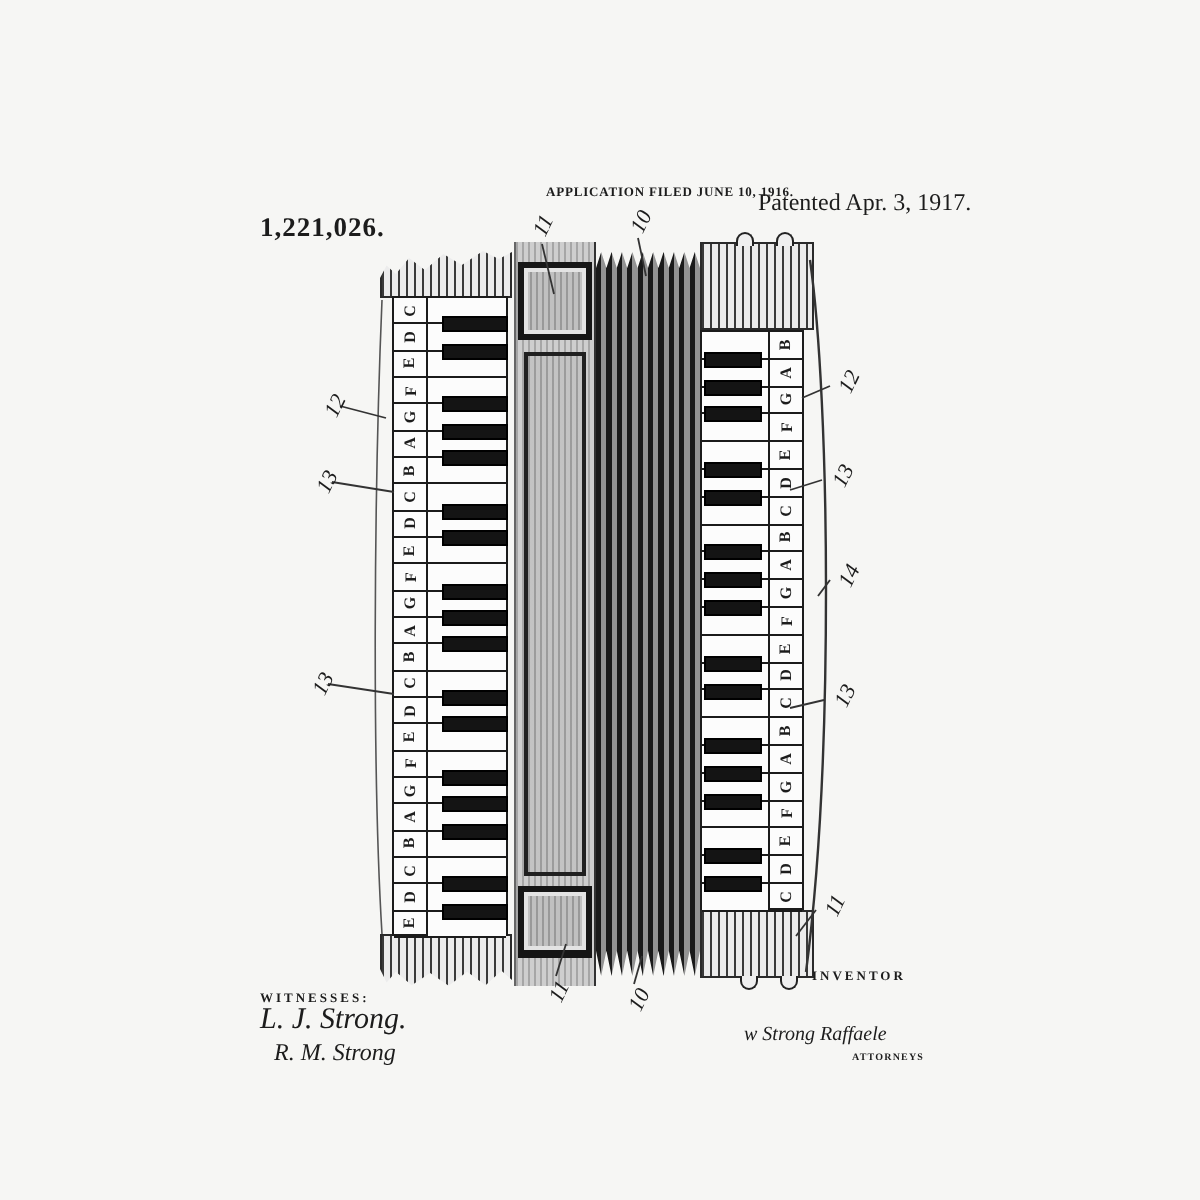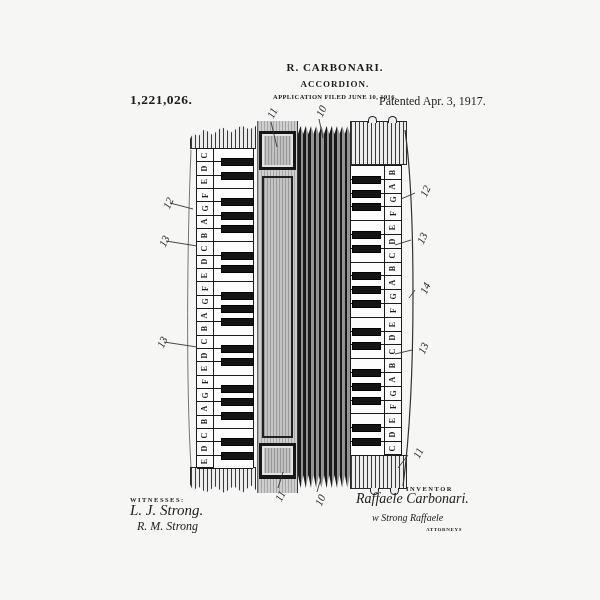--- a/index.html
+++ b/index.html
@@ -3,21 +3,21 @@
 <meta charset="utf-8">
 <style>
   html,body{margin:0;padding:0;}
   .page{position:relative;width:600px;height:600px;background:#f6f6f4;overflow:hidden;
         font-family:"Liberation Serif",serif;color:#1c1c1c;}
   .abs{position:absolute;}
   
   .hdr-name{left:230px;top:61px;width:210px;text-align:center;font-size:11px;font-weight:bold;letter-spacing:1px;}
   .hdr-title{left:230px;top:79px;width:210px;text-align:center;font-size:9px;font-weight:bold;letter-spacing:1px;}
   .hdr-app{left:230px;top:93px;width:210px;text-align:center;font-size:6.5px;font-weight:bold;letter-spacing:.4px;}
-  .hdr-num{left:130px;top:92px;font-size:13.5px;font-weight:bold;letter-spacing:.5px;}
+  .hdr-num{left:130px;top:106px;font-size:13.5px;font-weight:bold;letter-spacing:.5px;}
   .hdr-date{left:379px;top:94px;font-size:12px;}
   
   .kb{border:1.5px solid #1b1b1b;background:#fcfcfc;box-sizing:border-box;}
   #left-kb{left:196px;top:148px;width:58px;height:320px;}
   #right-kb{left:350px;top:165px;width:52px;height:290px;}
   .key-row{display:flex;box-sizing:border-box;border-bottom:1px solid #1b1b1b;}
   .key-row:last-child{border-bottom:none;}
   .note-letter{width:17px;display:flex;align-items:center;justify-content:center;overflow:hidden;box-sizing:border-box;}
   .lk-row .note-letter{border-right:1px solid #1b1b1b;}
   .rk-row .note-letter{border-left:1px solid #1b1b1b;}
@@ -60,22 +60,20 @@
   .inv-sig{left:356px;top:491px;font-size:14px;font-style:italic;}
   .att-sig{left:372px;top:512px;font-size:10px;font-style:italic;}
   .att-label{left:426px;top:527px;font-size:5px;letter-spacing:.6px;font-weight:bold;}
 </style>
 </head>
 <body>
 
 <div class="page">
 
   <div class="abs hdr-num">1,221,026.</div>
-  <div class="abs hdr-name">R. CARBONARI.</div>
-  <div class="abs hdr-title">ACCORDION.</div>
   <div class="abs hdr-app">APPLICATION FILED JUNE 10, 1916.</div>
   <div class="abs hdr-date">Patented Apr. 3, 1917.</div>
 
   <div>
     <div class="abs cap lk-cap-top"></div>
     <div class="abs cap lk-cap-bot"></div>
     <div class="abs kb" id="left-kb" style="position: absolute;">
         <div class="key-row lk-row" style="height: 13.3333px;">
           <div class="note-letter">
             <span>C</span>
@@ -426,16 +424,15 @@
         <div class="ref" style="left: 154px; top: 336px;">13</div>
         <div class="ref" style="left: 272px; top: 490px;">11</div>
         <div class="ref" style="left: 312px; top: 494px;">10</div>
       </div>
   </div>
 
   <div class="abs wit-label">WITNESSES:</div>
   <div class="abs wit-1">L. J. Strong.</div>
   <div class="abs wit-2">R. M. Strong</div>
   <div class="abs inv-label">INVENTOR</div>
-  <div class="abs inv-sig">Raffaele Carbonari.</div>
   <div class="abs att-sig">w Strong Raffaele</div>
   <div class="abs att-label">ATTORNEYS</div>
 </div>
 
 </body></html>

